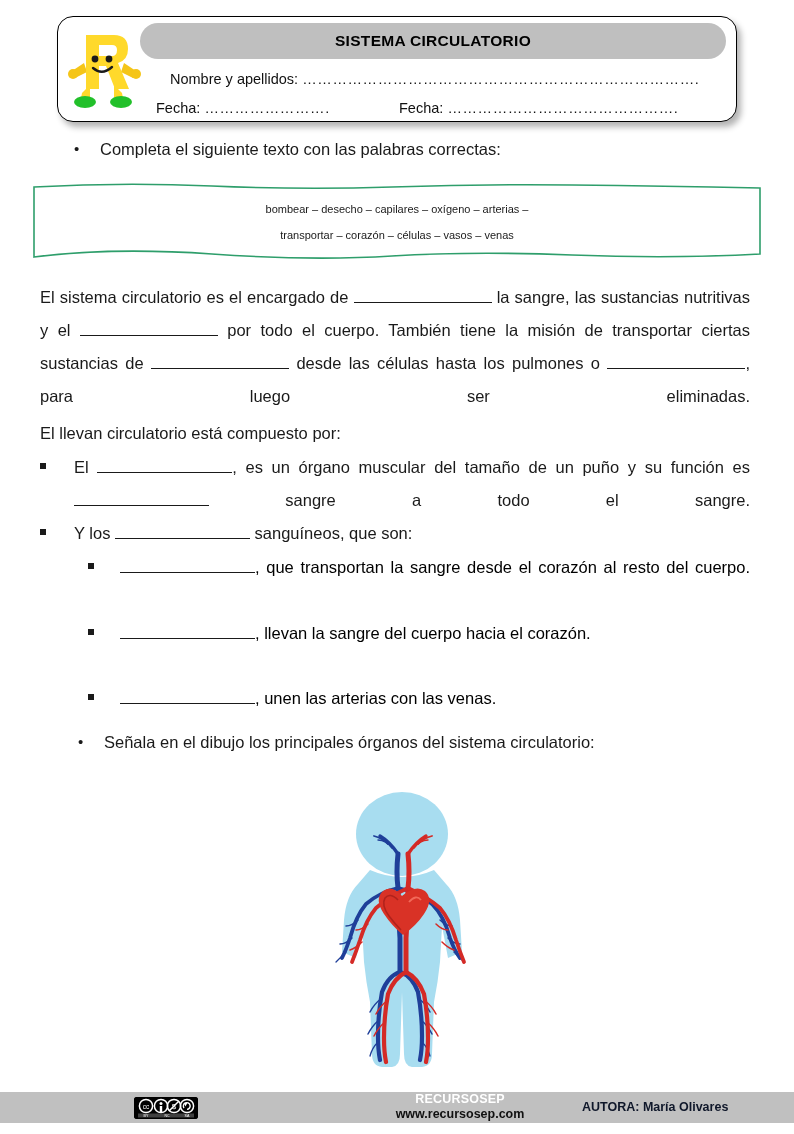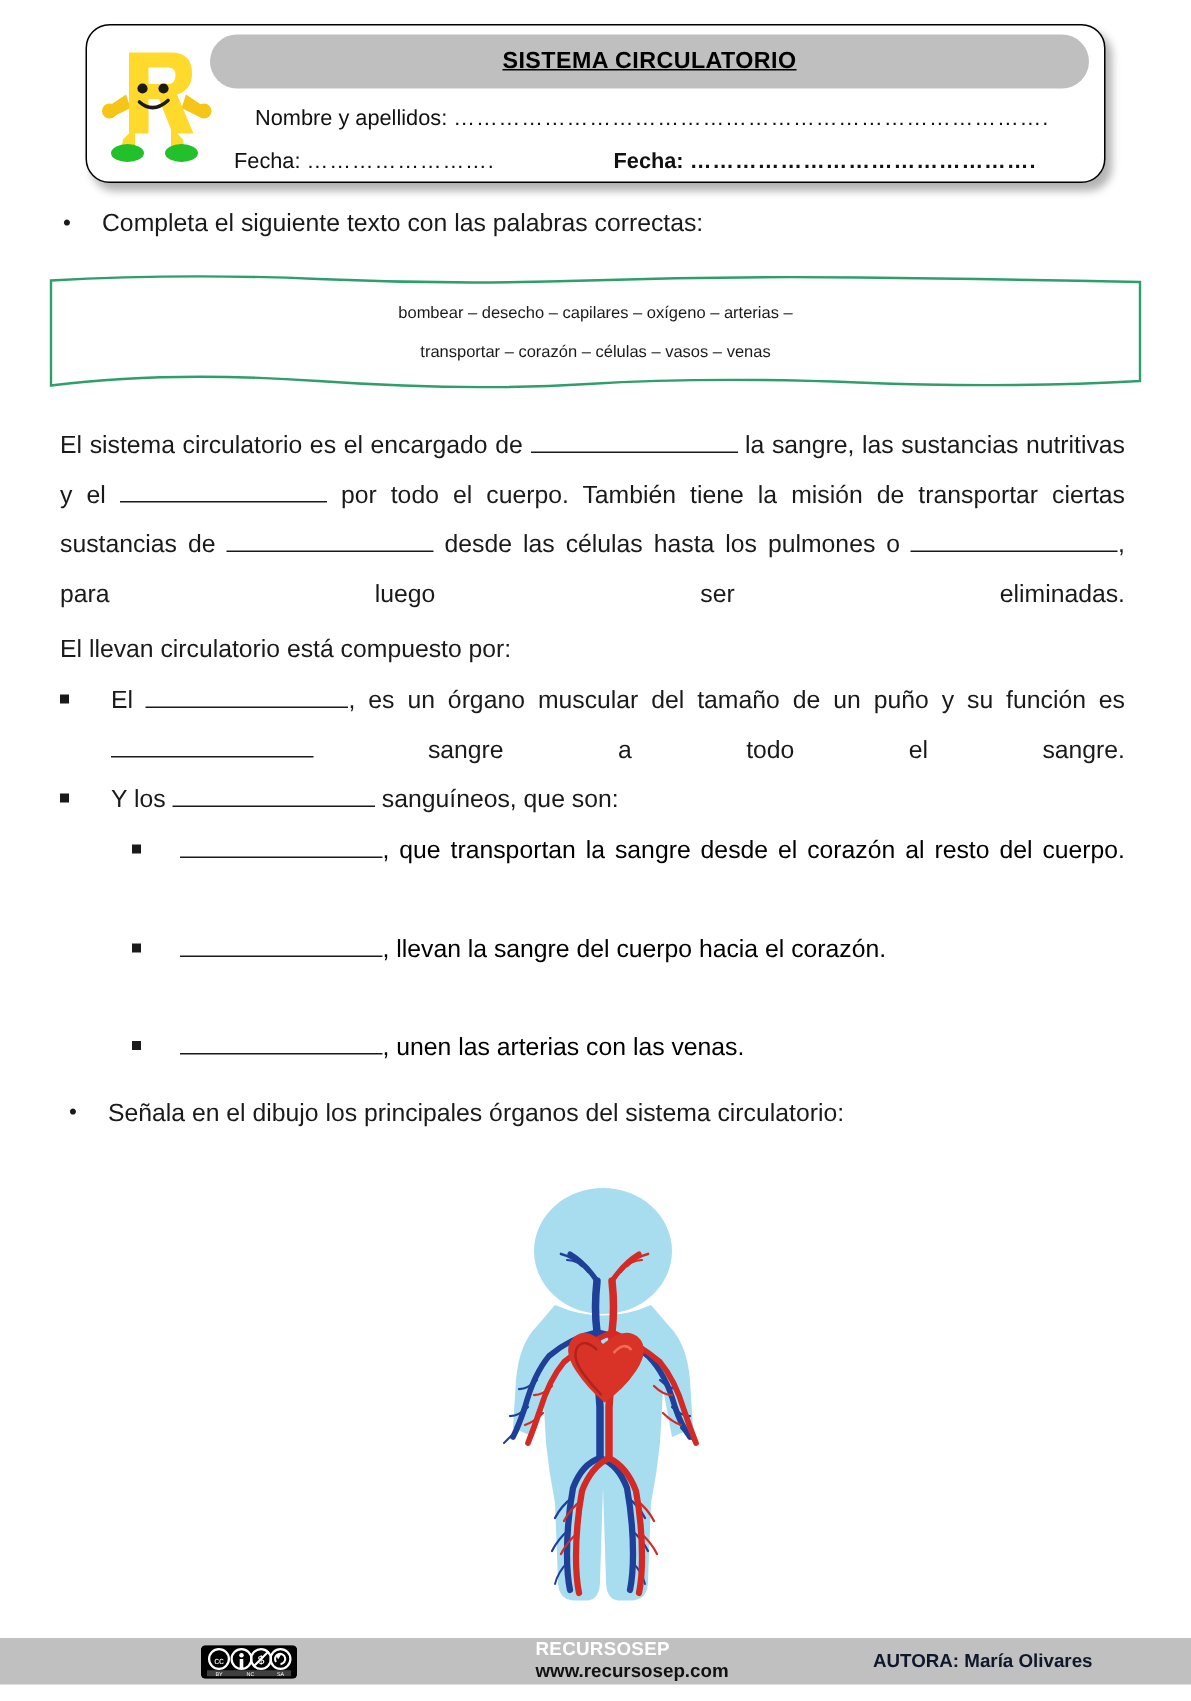--- a/index.html
+++ b/index.html
@@ -37,48 +37,48 @@
     height: 92px;
   }
   .title-pill {
     position: absolute;
     left: 82px;
     top: 6px;
     width: 586px;
     height: 36px;
     background: #bfbfbf;
     border-radius: 18px;
-    text-decoration: underline;
   }
   .title-pill span {
     display: block;
     text-align: center;
     line-height: 36px;
     font-size: 15.5px;
     font-weight: bold;
     letter-spacing: 0.3px;
     color: #000;
   }
   .field-row {
     position: absolute;
     font-size: 14.5px;
     color: #111;
     white-space: nowrap;
   }
   .field-name  { left: 112px; top: 54px; }
   .field-curso { left: 98px;  top: 83px; }
-  .field-fecha { left: 351px; top: 83px; font-weight: bold; }
+  .field-fecha { left: 341px; top: 83px; }
   .dots { letter-spacing: 0.6px; }
 
   
   .instruction {
     position: absolute;
     font-size: 16.5px;
     color: #1a1a1a;
     white-space: nowrap;
+    margin-left: 32px;
   }
   .instruction .dot {
     display: inline-block;
     width: 26px;
     font-size: 15px;
     vertical-align: top;
   }
   #instr1 { left: 42px; top: 140px; }
   #instr2 { left: 46px; top: 733px; }
 
@@ -194,24 +194,24 @@
     position: absolute;
     left: 134px;
     top: 1097px;
     width: 64px;
     height: 22px;
     background: #000;
     border-radius: 3px;
   }
   .footer-center {
     position: absolute;
-    left: 357px;
+    left: 370px;
     top: 1092px;
     width: 180px;
-    text-align: left;
+    text-align: center;
     line-height: 15px;
   }
   .footer-center .brand {
     display: block;
     font-size: 12.5px;
     font-weight: bold;
     color: #ffffff;
     letter-spacing: 0.2px;
   }
   .footer-center .site {

